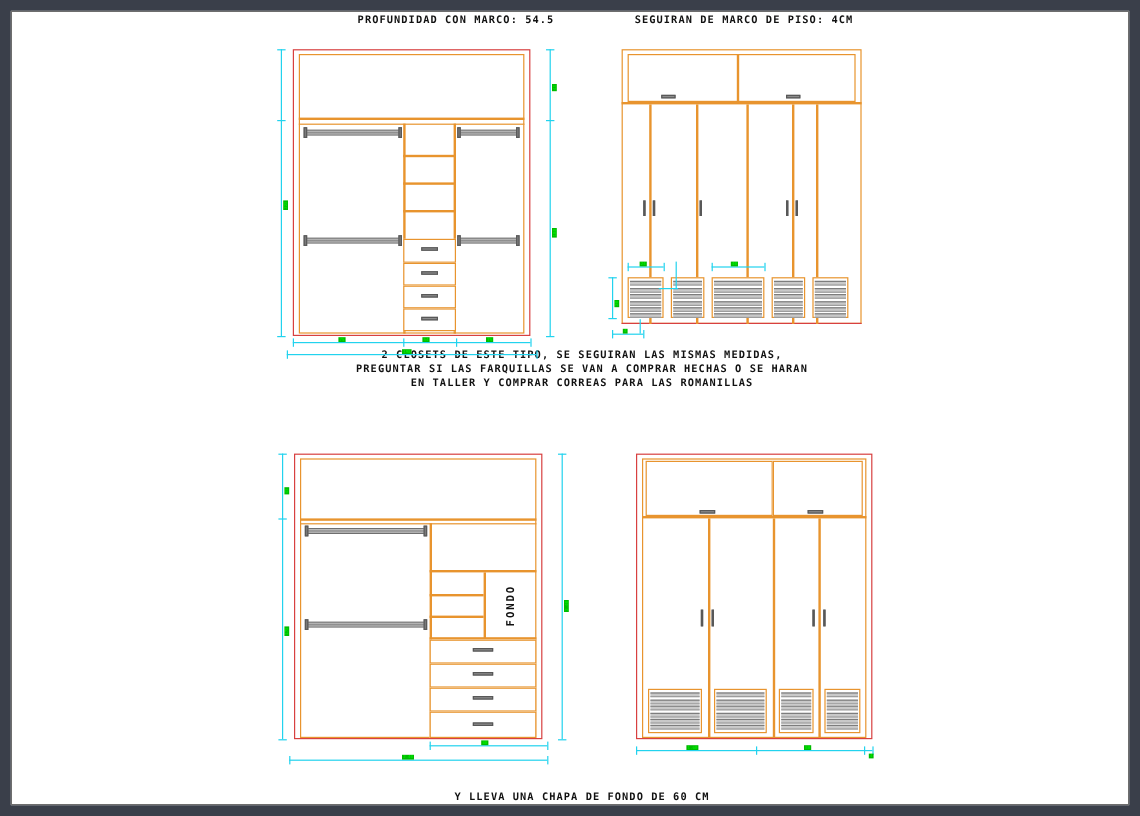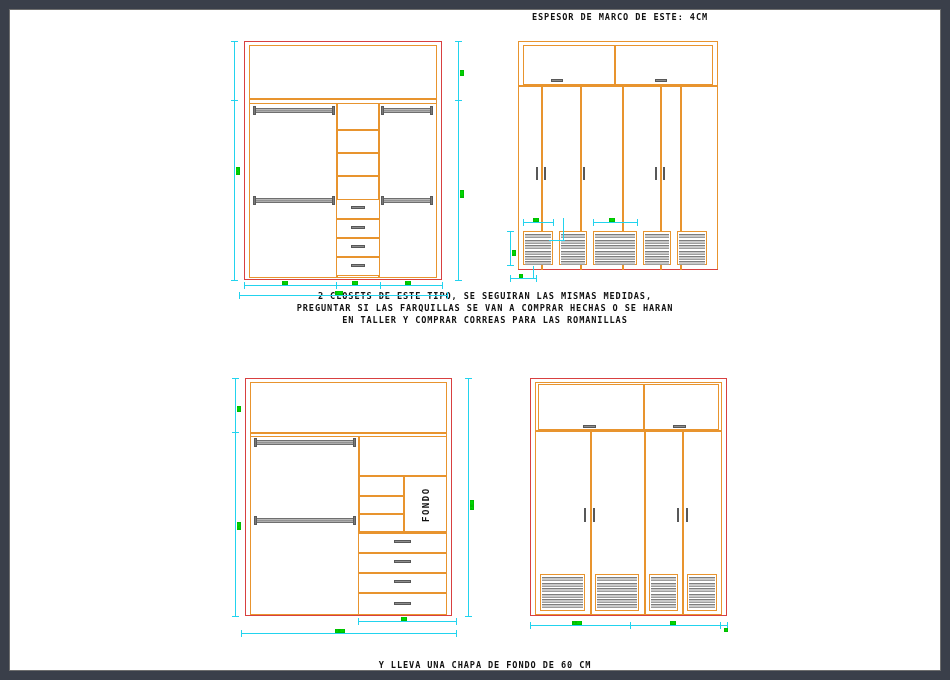--- a/index.html
+++ b/index.html
@@ -50,21 +50,22 @@
   .fondo{position:absolute;color:#111;font-size:9px;letter-spacing:1.5px;
          font-weight:700;transform:rotate(-90deg);transform-origin:left top;
          white-space:nowrap;}
 </style>
 </head>
 <body>
 
 <div id="sheet">
   <div id="paper">
 
-    <div class="note" style="left:495px;top:2px;width:230px;">ESPESOR DE MARCO DE ESTE: 4CM</div>
+    <div class="note" style="left:245px;top:2px;width:250px;">PROFUNDIDAD CON MARCO: 54.5</div>
+    <div class="note" style="left:495px;top:2px;width:230px;">SEGUIRAN DE MARCO DE PISO: 4CM</div>
 
     <div class="note" style="left:215px;top:281px;width:520px;">2 CLOSETS DE ESTE TIPO, SE SEGUIRAN LAS MISMAS MEDIDAS,</div>
     <div class="note" style="left:215px;top:305px;width:520px;">EN TALLER Y COMPRAR CORREAS PARA LAS ROMANILLAS</div>
     <div class="note" style="left:215px;top:293px;width:520px;">PREGUNTAR SI LAS FARQUILLAS SE VAN A COMPRAR HECHAS O SE HARAN</div>
 
     <div class="note" style="left:275px;top:650px;width:400px;">Y LLEVA UNA CHAPA DE FONDO DE 60 CM</div>
 
     <div class="dwg" style="left:220px;top:20px;width:250px;height:265px;">
 
       <div class="redframe" style="left:14px;top:11px;width:198px;height:239px;"></div>

